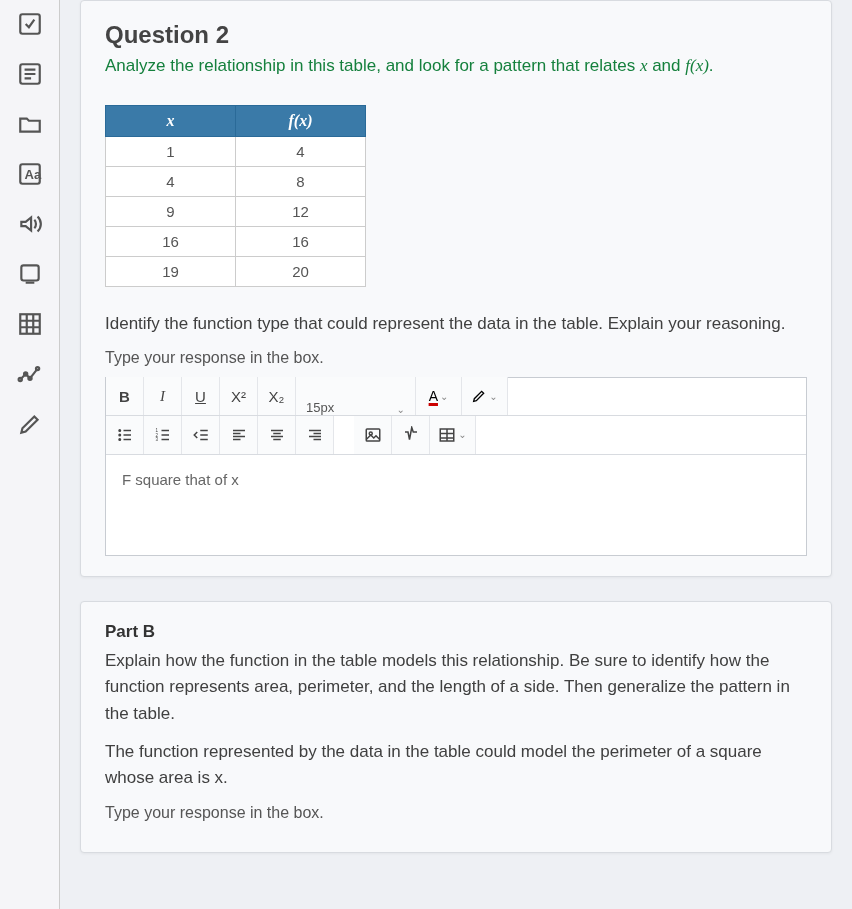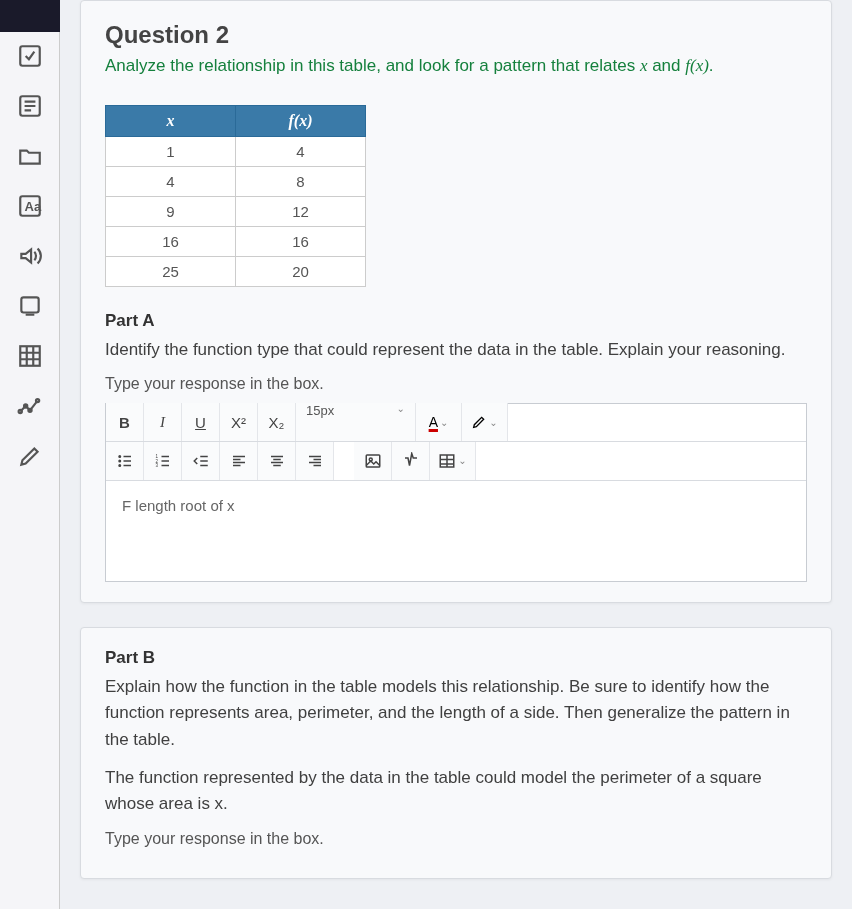--- a/index.html
+++ b/index.html
@@ -13,21 +13,20 @@
 }
 .sidebar {
   width: 60px;
   background: #f5f5f8;
   border-right: 1px solid #ccc;
   display: flex;
   flex-direction: column;
   align-items: center;
   padding-top: 8px;
   gap: 18px;
-  margin-top: 32px;
 }
 .sidebar-icon {
   width: 32px;
   height: 32px;
   display: flex;
   align-items: center;
   justify-content: center;
   color: #555;
   cursor: pointer;
 }
@@ -131,21 +130,21 @@
   font-size: 15px;
   background: #fafbfc;
 }
 .tbtn.bold { font-weight: 700; }
 .tbtn.italic { font-style: italic; font-family: Georgia, serif; }
 .tbtn.underline { text-decoration: underline; }
 .fontsize {
   width: 120px;
   height: 38px;
   display: flex;
-  align-items: flex-start;
+  align-items: flex-end;
   justify-content: space-between;
   padding: 0 10px;
   border-right: 1px solid #e4e6ea;
   font-size: 13px;
   color: #555;
   background: #fafbfc;
   cursor: pointer;
   gap: 10px;
 }
 .fontcolor, .highlight {
@@ -264,27 +263,26 @@
             </tr>
           <tr>
               <td>9</td>
               <td>12</td>
             </tr>
           <tr>
               <td>16</td>
               <td>16</td>
             </tr>
           <tr>
-              <td>25</td>
+              <td>19</td>
               <td>20</td>
             </tr>
         </tbody>
       </table>
 
-      <div class="part-label">Part A</div>
       <div class="part-text">Identify the function type that could represent the data in the table. Explain your reasoning.</div>
       <div class="response-hint">Type your response in the box.</div>
 
       <div class="editor">
         <div class="toolbar">
           <div class="toolbar-row">
             <div class="tbtn bold">B</div>
             <div class="tbtn italic">I</div>
             <div class="tbtn underline">U</div>
             <div class="tbtn">X²</div>
@@ -356,21 +354,21 @@
             </div>
             <div class="tbtn icon-list-align" style="width:46px;">
               <svg viewBox="0 0 24 24" fill="none" stroke="currentColor" stroke-width="2">
                   <rect x="3" y="4" width="18" height="16"></rect>
                   <path d="M3 10h18M3 16h18M12 4v16"></path>
                 </svg>
               <span class="chev" style="margin-left:2px;">⌄</span>
             </div>
           </div>
         </div>
-        <div class="editor-area">F length root of x</div>
+        <div class="editor-area">F square that of x</div>
       </div>
     </div>
   </div>
 
   <div class="card">
     <div class="card-inner">
       <div class="part-label">Part B</div>
       <div class="part-text">Explain how the function in the table models this relationship. Be sure to identify how the function represents area, perimeter, and the length of a side. Then generalize the pattern in the table.</div>
       <div class="part-text">The function represented by the data in the table could model the perimeter of a square whose area is x.</div>
       <div class="response-hint">Type your response in the box.</div>

